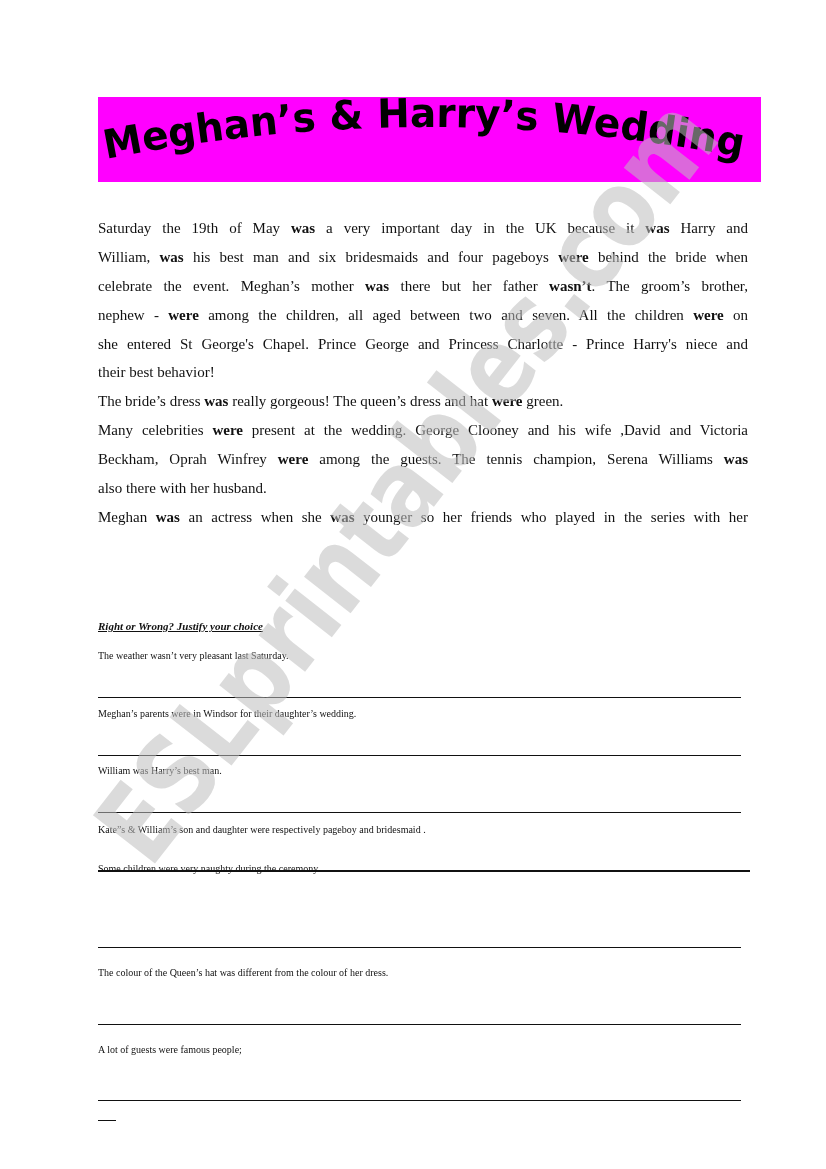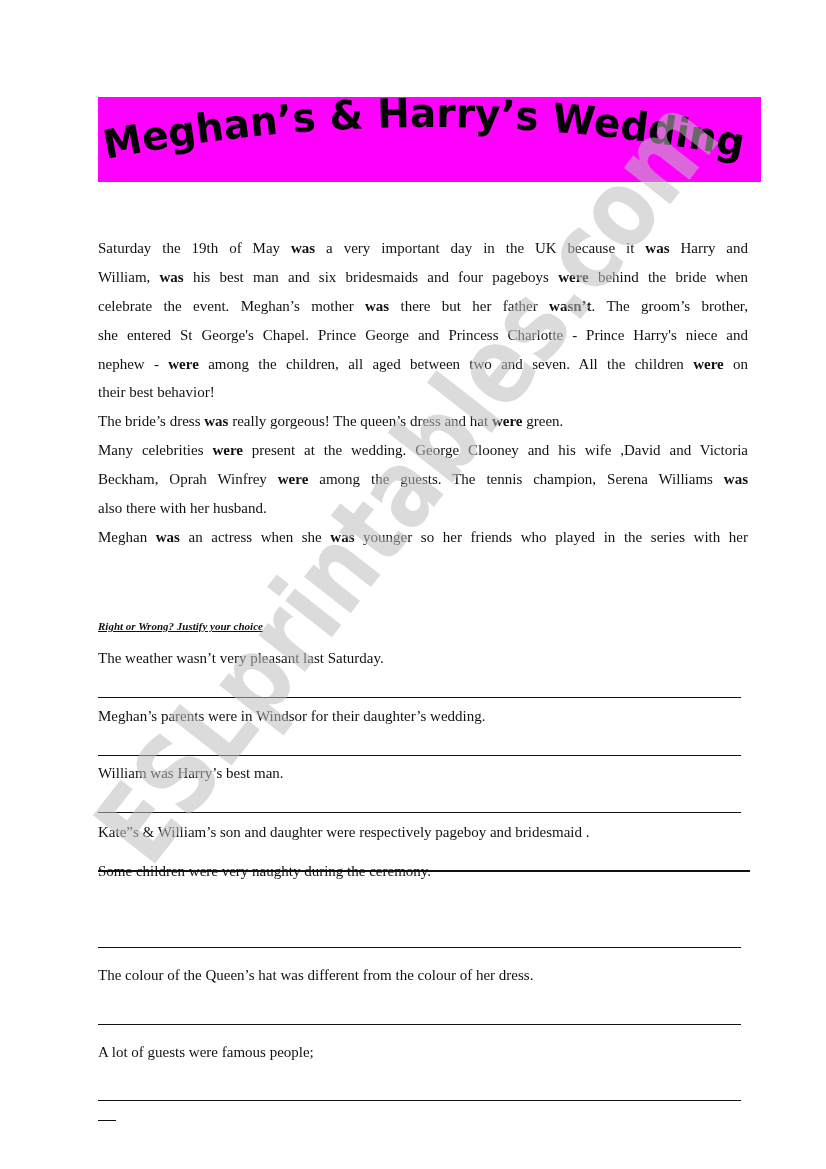--- a/index.html
+++ b/index.html
@@ -2,28 +2,28 @@
 <html><head>
 <meta charset="utf-8">
 <style>
   html, body { margin: 0; padding: 0; background: #ffffff; }
   body { width: 826px; height: 1169px; position: relative; overflow: hidden;
          font-family: "Liberation Serif", "DejaVu Serif", serif; color: #111; }
   .title-banner { position: absolute; left: 98px; top: 97px; width: 663px; height: 85px;
                   background: #ff00ff; overflow: hidden; }
   .title-banner svg { position: absolute; left: 0; top: 0; }
   .watermark { position: absolute; left: 0; top: 0; width: 826px; height: 1169px; pointer-events: none; }
-  .text { position: absolute; left: 98px; width: 650px; font-size: 15px; line-height: 28.9px; margin-top: 20px; }
+  .text { position: absolute; left: 98px; width: 650px; font-size: 15px; line-height: 28.9px; }
   .para { margin: 0; text-align: justify; text-align-last: left; }
   .para b { font-weight: bold; }
   .para-line { display: block; text-align: justify; text-align-last: justify; height: 28.9px; white-space: nowrap; }
   .para-line.last { text-align-last: left; }
   .heading { position: absolute; left: 98px; top: 620px; font-size: 11px; font-weight: bold;
              font-style: italic; text-decoration: underline; }
-  .question { position: absolute; left: 98px; font-size: 15px; }
+  .question { position: absolute; left: 98px; font-size: 10px; }
   .answer-line { position: absolute; left: 98px; width: 643px; height: 1px; background: #111; }
   .answer-line.thick { height: 2px; width: 652px; }
   .dash { position: absolute; left: 98px; top: 1120px; width: 18px; height: 1px; background: #111; }
 </style>
 </head>
 <body>
 
 <div class="title-banner">
   <svg width="663" height="85" viewBox="0 0 663 85">
     <defs>
@@ -33,22 +33,22 @@
       <textPath href="#arc" startOffset="0">Meghan’s &amp; Harry’s Wedding</textPath>
     </text>
   </svg>
 </div>
 
 <div class="text" style="top: 214px;">
   <div class="para" id="story">
       <span class="para-line">Saturday the 19th of May <b>was</b> a very important day in the UK because it <b>was</b> Harry and</span>
       <span class="para-line">William, <b>was</b> his best man  and six bridesmaids and four pageboys <b>were</b> behind the bride when</span>
       <span class="para-line">celebrate the event. Meghan’s mother <b>was</b> there but her father <b>wasn’t</b>. The groom’s brother,</span>
+      <span class="para-line">nephew - <b>were</b> among the children, all aged between two and seven. All the children <b>were</b> on</span>
       <span class="para-line">she entered  St George's Chapel. Prince George and Princess Charlotte - Prince Harry's niece and</span>
-      <span class="para-line">nephew - <b>were</b> among the children, all aged between two and seven. All the children <b>were</b> on</span>
       <span class="para-line last">their best behavior!</span>
       <span class="para-line last">The bride’s dress <b>was</b> really gorgeous! The queen’s dress and hat <b>were</b> green.</span>
       <span class="para-line">Many celebrities <b>were</b> present at the wedding. George Clooney and his wife ,David and Victoria</span>
       <span class="para-line">Beckham, Oprah Winfrey  <b>were</b> among the guests. The tennis champion, Serena Williams <b>was</b></span>
       <span class="para-line last">also there with her husband.</span>
       <span class="para-line">Meghan <b>was</b> an actress when she <b>was</b> younger so  her friends who played in the series with her</span>
     </div>
 </div>
 
 <div class="heading">Right or Wrong? Justify your choice</div>

